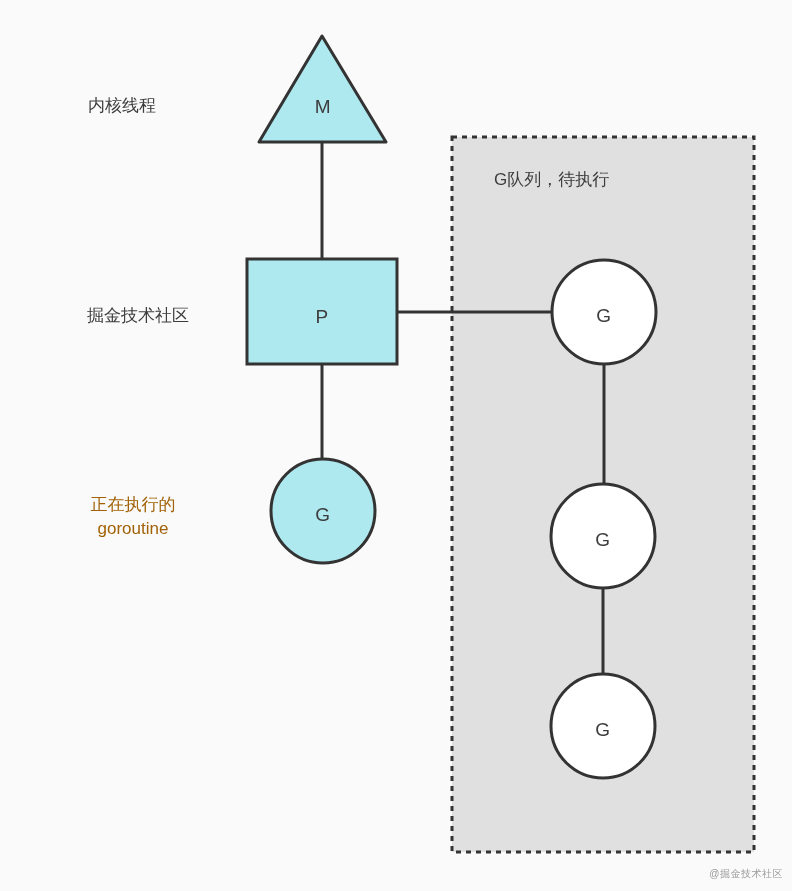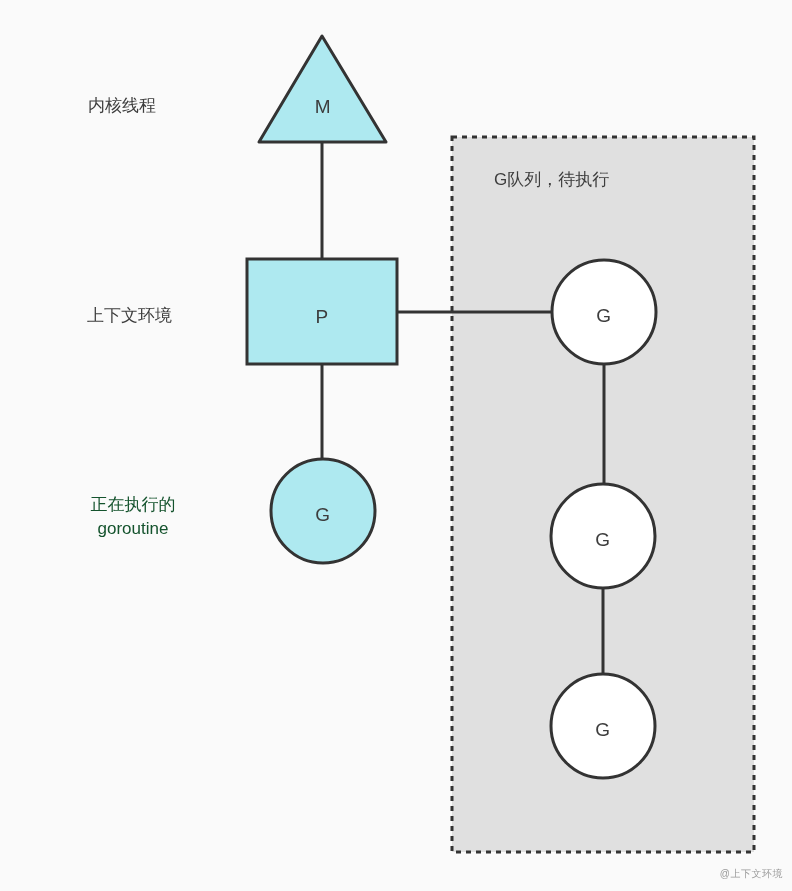--- a/index.html
+++ b/index.html
@@ -22,21 +22,21 @@
     position: absolute;
     transform: translate(-50%, -50%);
     font-size: 19px;
     color: #3d3d3d;
     letter-spacing: 0.5px;
   }
   .two-line {
     position: absolute;
     transform: translate(-50%, -50%);
     text-align: center;
-    color: #14532d;
+    color: #a16207;
     font-size: 17px;
     line-height: 24px;
     white-space: nowrap;
   }
   .watermark {
     position: absolute;
     right: 9px; top: 867px;
     font-size: 10px;
     color: #9a9a9a;
     letter-spacing: 0.5px;
@@ -67,30 +67,30 @@
 
     <circle cx="323" cy="511" r="52" stroke="#333333" stroke-width="3" fill="#aee9f0"></circle>
 
     <circle cx="604" cy="312" r="52" stroke="#333333" stroke-width="3" fill="#ffffff"></circle>
     <circle cx="603" cy="536" r="52" stroke="#333333" stroke-width="3" fill="#ffffff"></circle>
     <circle cx="603" cy="726" r="52" stroke="#333333" stroke-width="3" fill="#ffffff"></circle>
   </svg>
 
   <div class="lbl" style="left:88px; top:105px;text-align:right;">内核线程</div>
 
-  <div class="lbl" style="left:87px; top:315px;">上下文环境</div>
+  <div class="lbl" style="left:87px; top:315px;">掘金技术社区</div>
 
   <div class="two-line" style="left:133px; top:517px;">
     <div>正在执行的</div>
     <div>goroutine</div>
   </div>
 
   <div class="lbl" style="left:494px; top:179px;">G队列，待执行</div>
 
   <div class="node-lbl" style="left:323px; top:107px;">M</div>
   <div class="node-lbl" style="left:322px; top:317px;">P</div>
   <div class="node-lbl" style="left:323px; top:515px;">G</div>
   <div class="node-lbl" style="left:604px; top:316px;">G</div>
   <div class="node-lbl" style="left:603px; top:540px;">G</div>
   <div class="node-lbl" style="left:603px; top:730px;">G</div>
 
-  <div class="watermark">@上下文环境</div>
+  <div class="watermark">@掘金技术社区</div>
 </div>
 
 </body></html>

